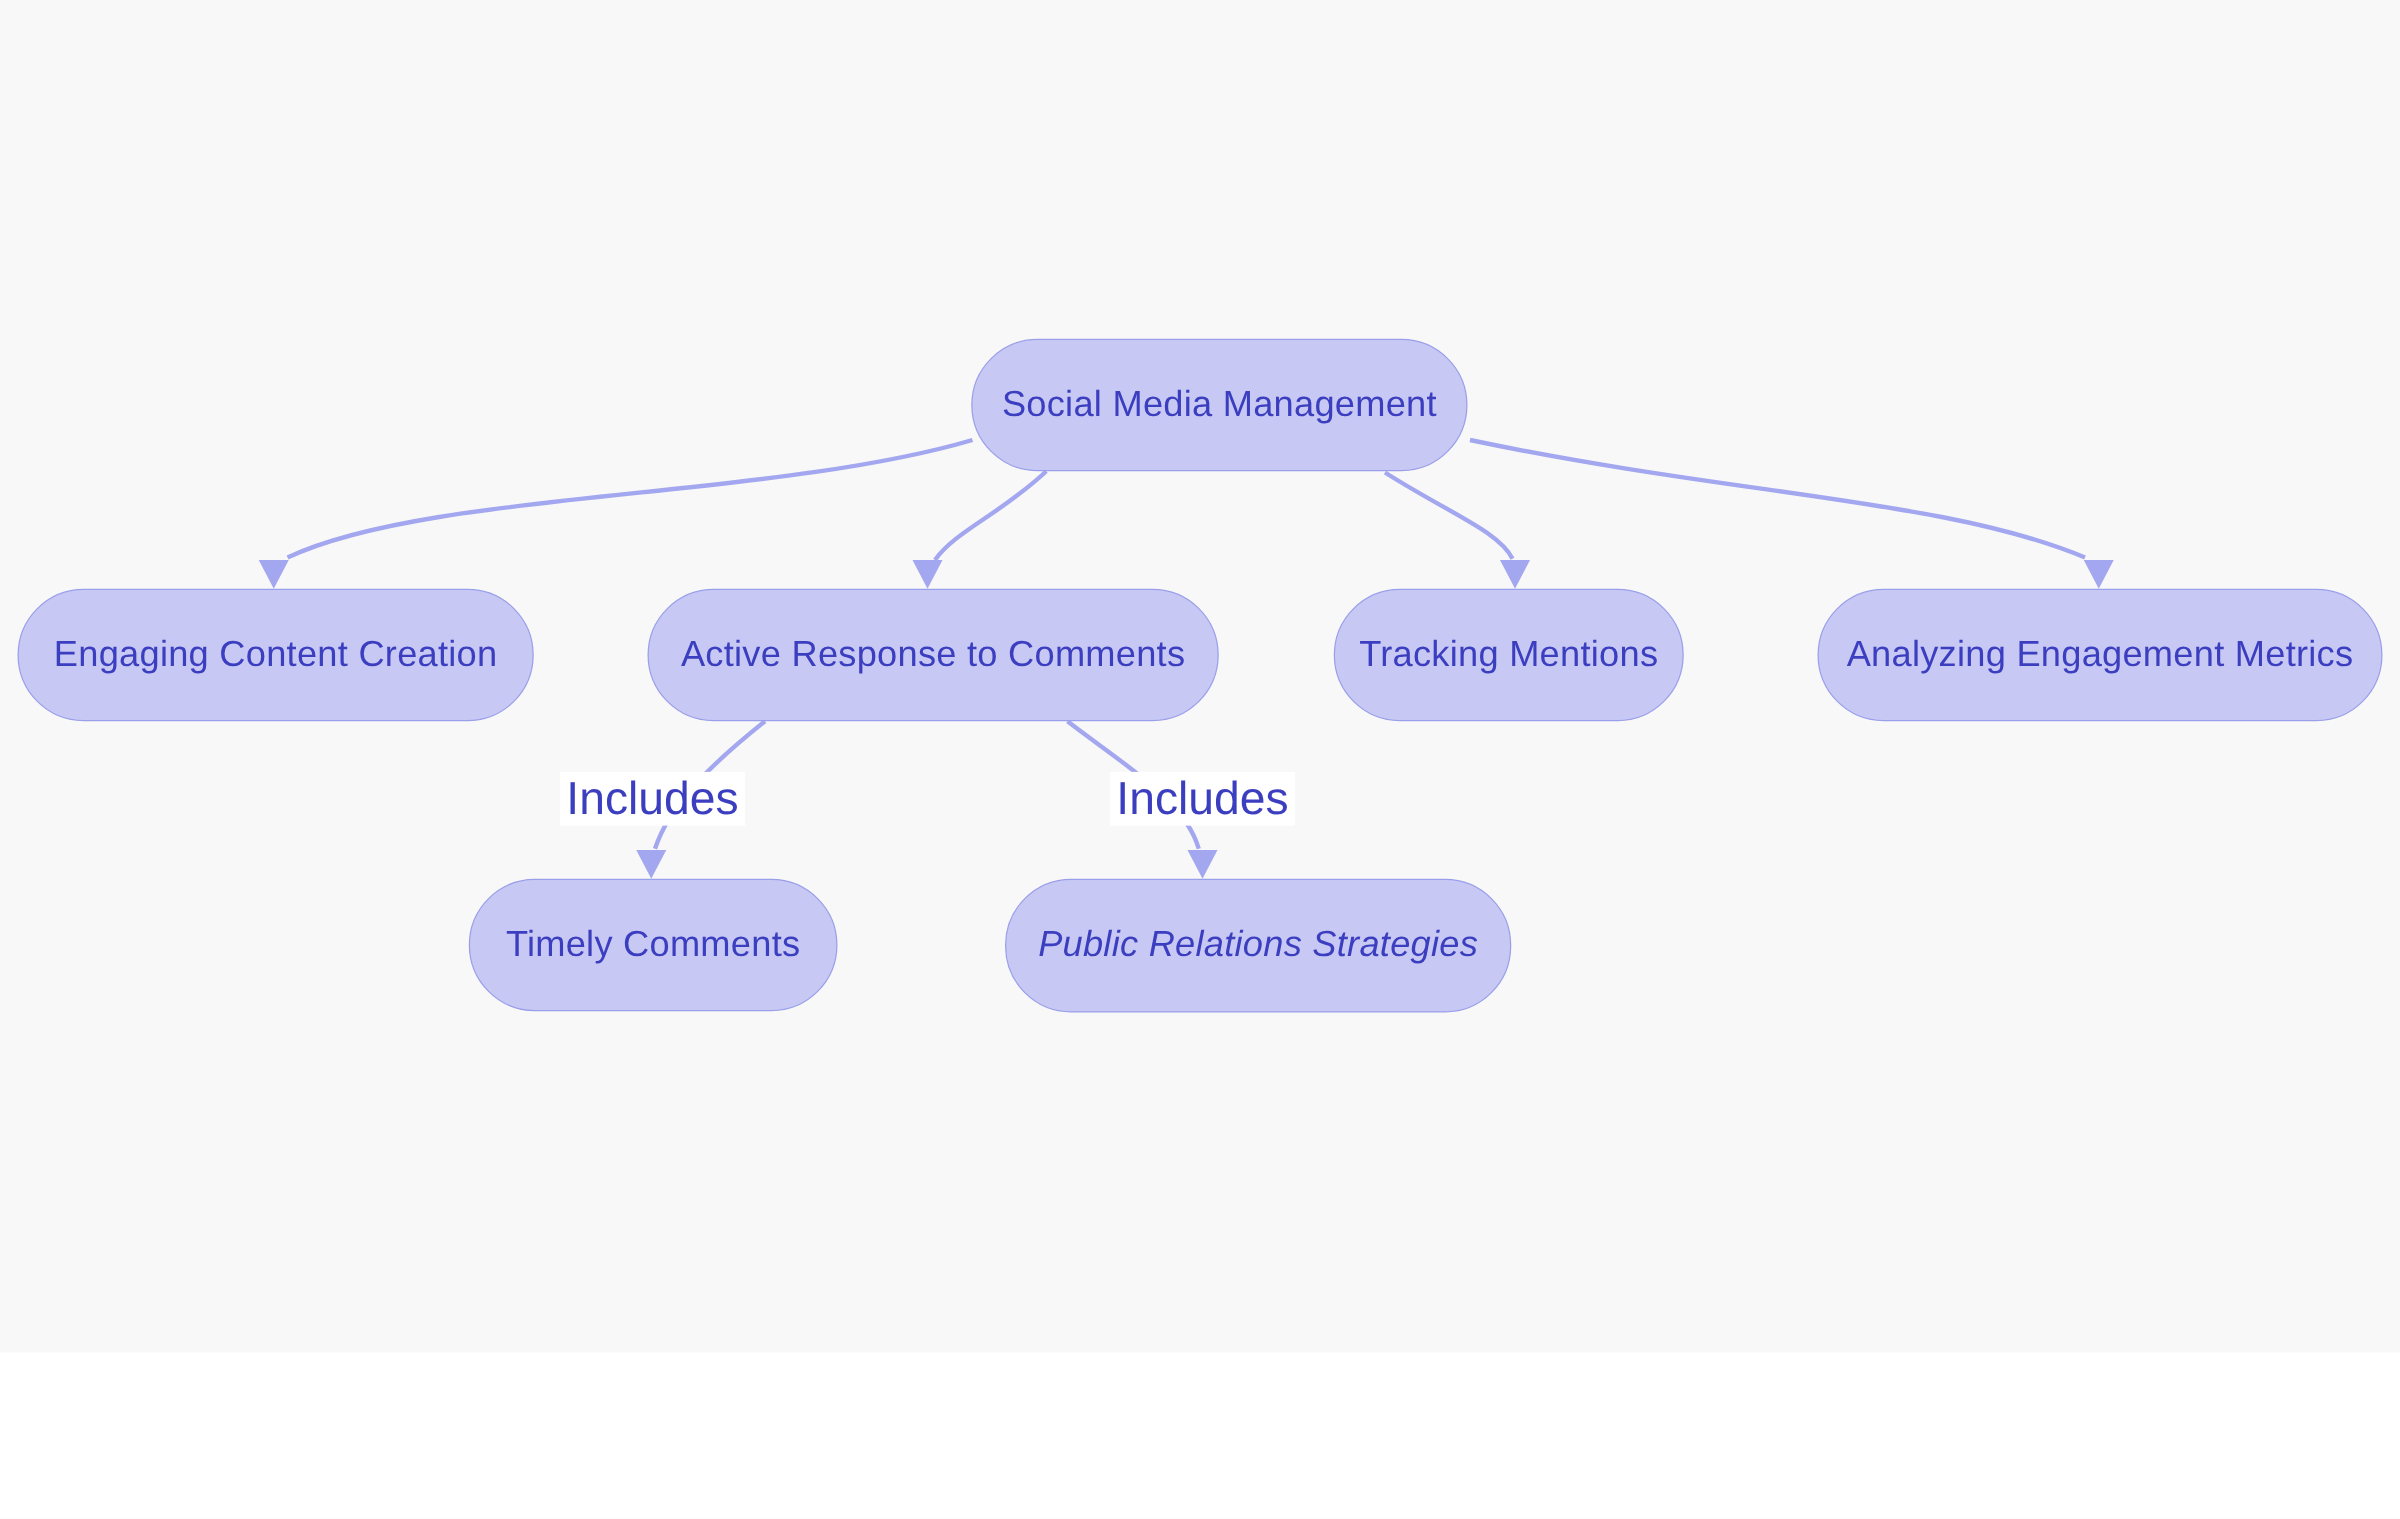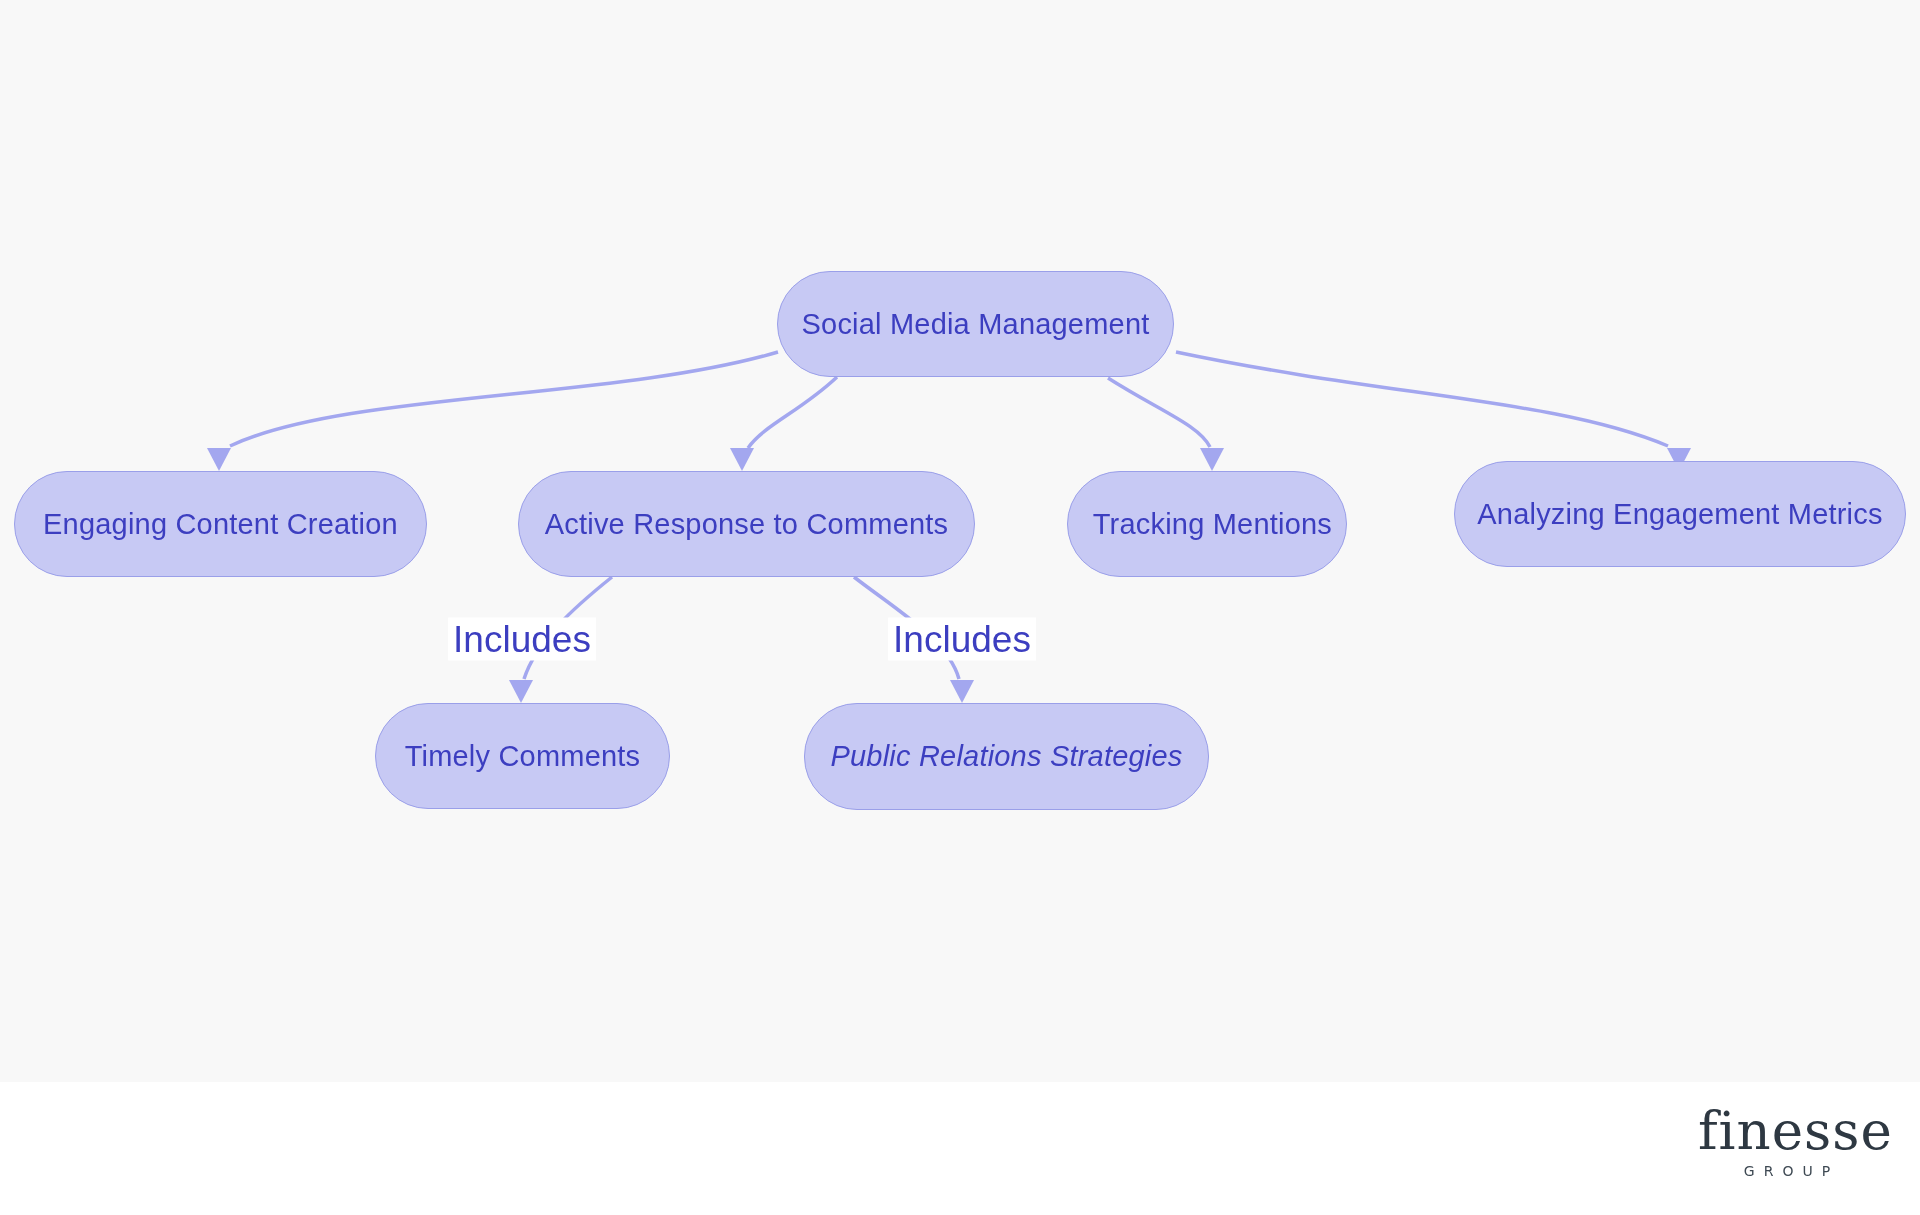--- a/index.html
+++ b/index.html
@@ -127,38 +127,34 @@
   </div>
 
   <div class="node" style="left:518px; top:471px; width:457px; height:106px;">
     <span>Active Response to Comments</span>
   </div>
 
   <div class="node" style="left:14px; top:471px; width:413px; height:106px;">
     <span>Engaging Content Creation</span>
   </div>
 
-  <div class="node" style="left:1067px; top:471px; width:280px; height:106px;justify-content:flex-end;">
+  <div class="node" style="left:1067px; top:471px; width:280px; height:106px;">
     <span>Tracking Mentions</span>
   </div>
 
-  <div class="node" style="left:1454px; top:461px; width:452px; height:106px;">
+  <div class="node" style="left:1454px; top:471px; width:452px; height:106px;">
     <span>Analyzing Engagement Metrics</span>
   </div>
 
   <div class="node" style="left:375px; top:703px; width:295px; height:106px;">
     <span>Timely Comments</span>
   </div>
 
   <div class="node" style="left:804px; top:703px; width:405px; height:107px;font-style:italic;">
     <span>Public Relations Strategies</span>
   </div>
 
   <div class="edge-label" style="left:522px; top:639px;">Includes</div>
 
   <div class="edge-label" style="left:962px; top:639px;">Includes</div>
 
-  <div class="brand-logo">
-    <div class="brand-name">finesse</div>
-    <div class="brand-subtitle">GROUP</div>
-  </div>
 
 </div>
 
 </body></html>

